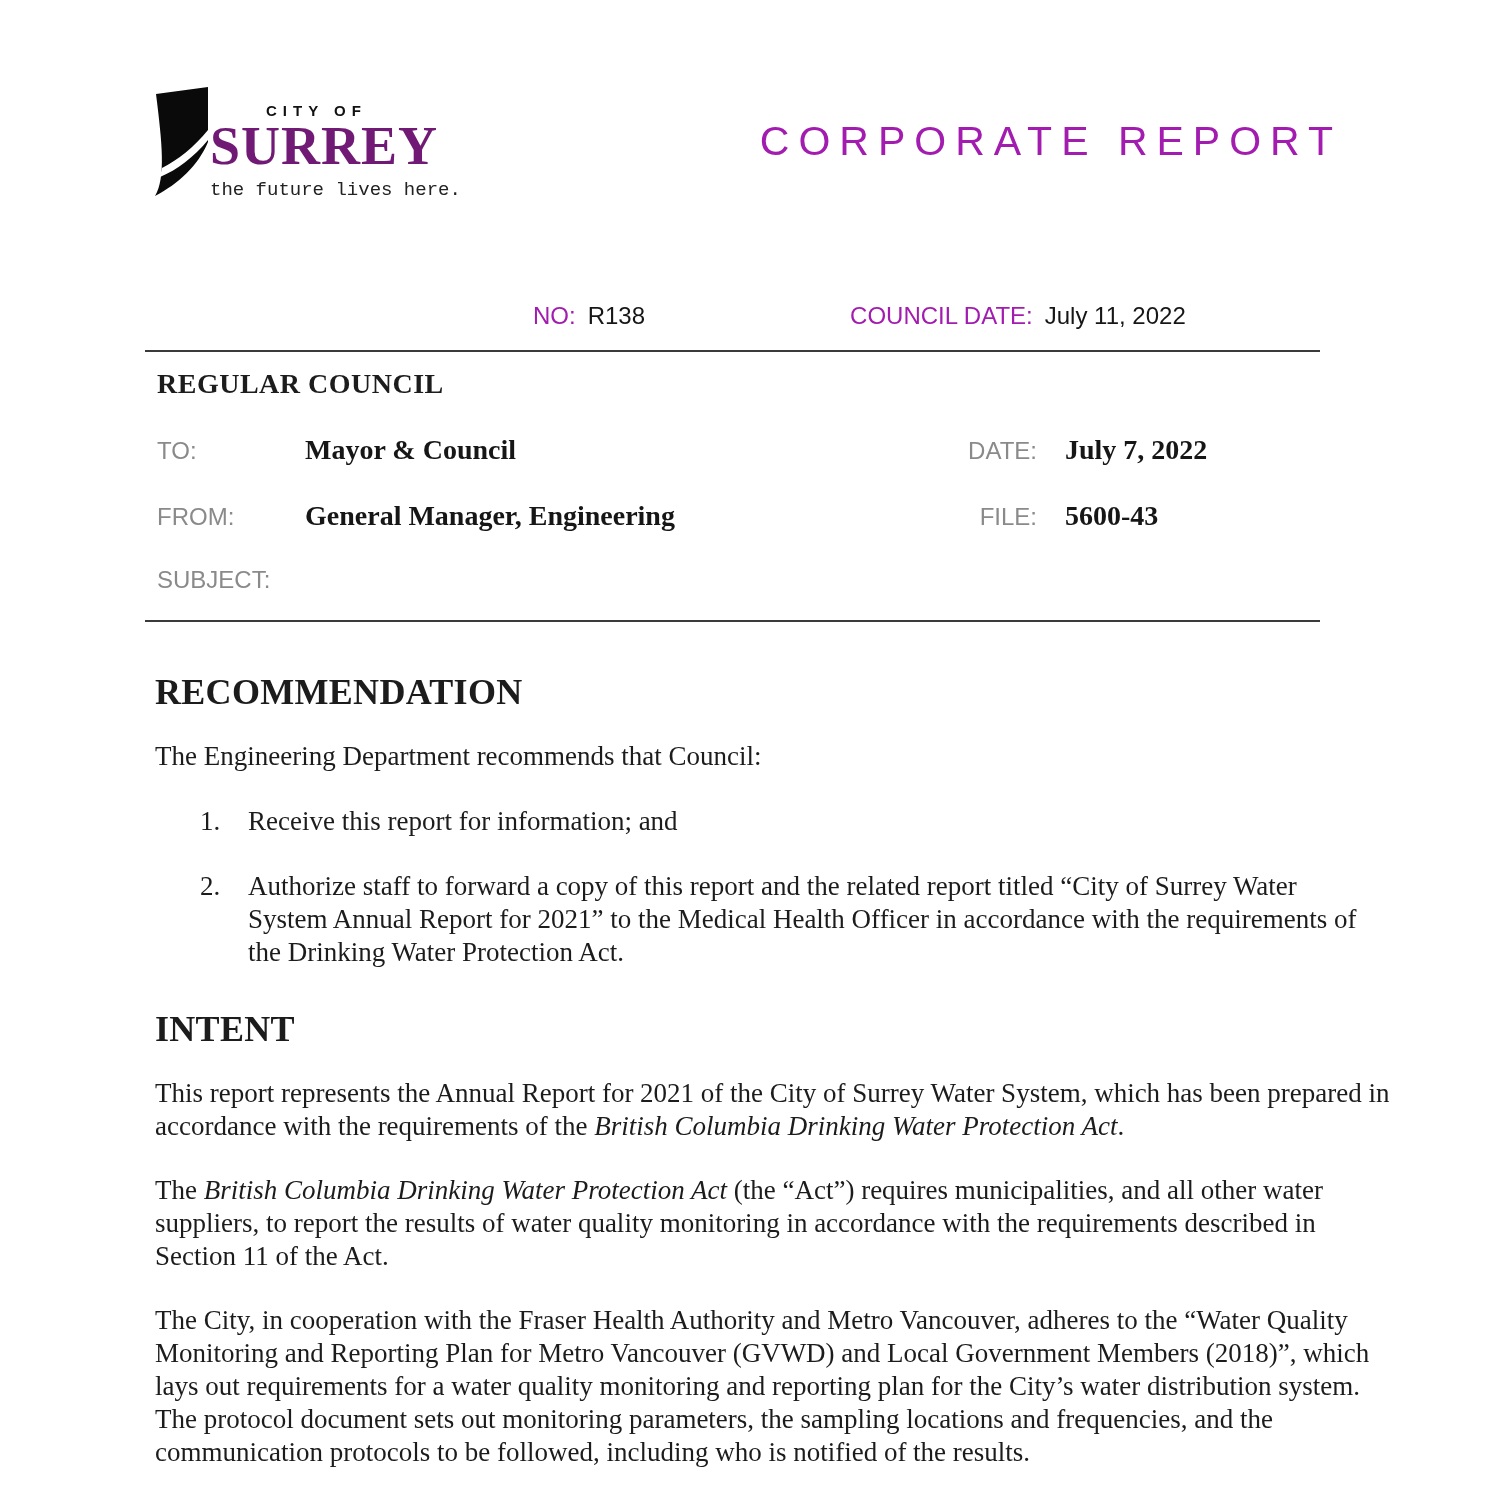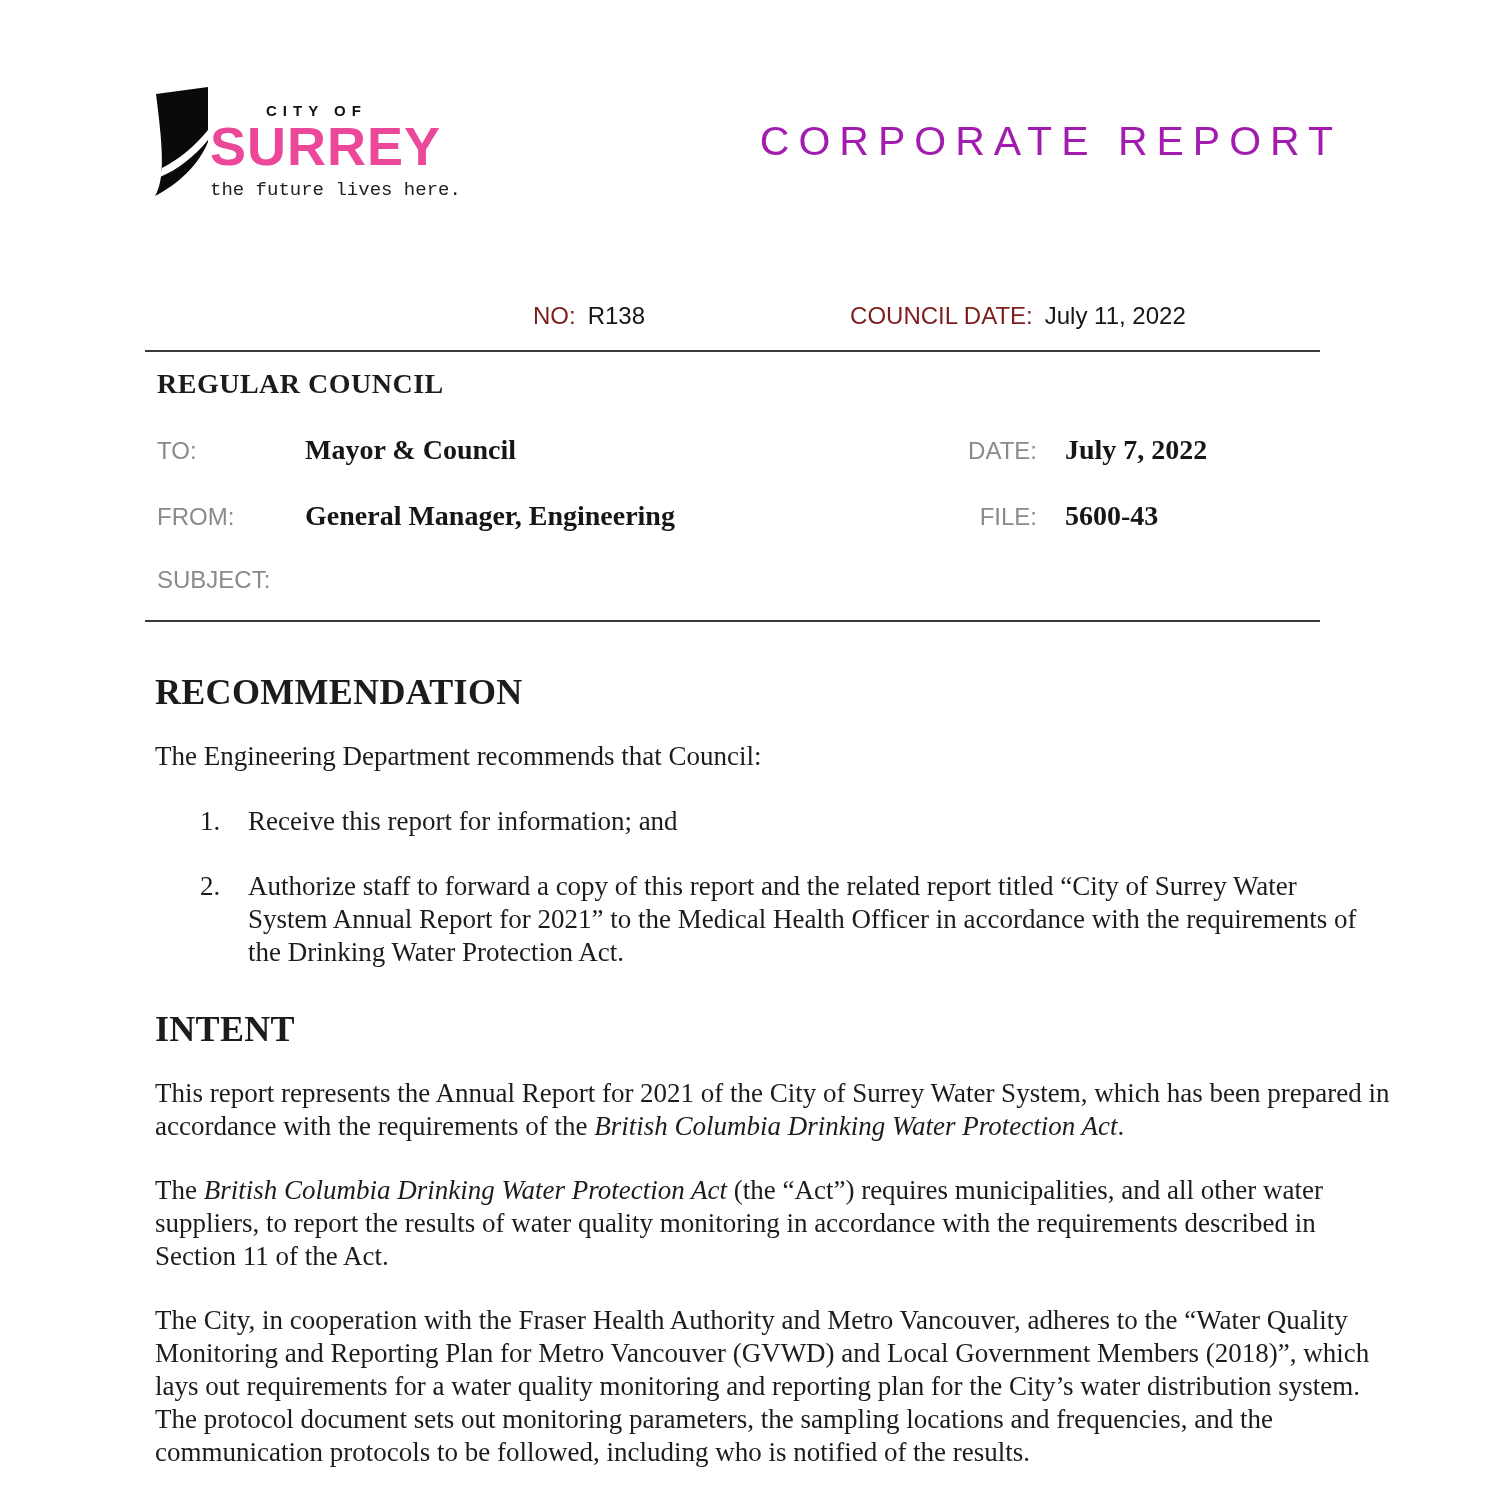--- a/index.html
+++ b/index.html
@@ -16,43 +16,43 @@
   
   .logo { position:absolute; top:84px; left:150px; display:flex; align-items:flex-start; }
   .logo-flag { display:block; }
   .logo-text { margin-left:-6px; }
   .logo-cityof {
     font-family:"Liberation Sans", sans-serif;
     font-size:15px; letter-spacing:6px; font-weight:bold;
     padding-left:56px; margin-top:18px; color:#111;
   }
   .logo-name {
-    font-family:Liberation Sans, sans-serif;
+    font-family:Liberation Serif, serif;
     font-size:54px; font-weight:bold; letter-spacing:1px;
-    line-height:1.0; color:#ec4899;
+    line-height:1.0; color:#701a75;
   }
   .logo-tagline {
     font-family:Liberation Mono, monospace;
     font-size:19px; color:#222; text-align:right; margin-top:6px;
   }
 
   .report-title {
     position:absolute; top:118px; right:158px;
     font-family:"Liberation Sans", sans-serif;
     font-size:41px; letter-spacing:9px; color:#a21caf;
     white-space:nowrap;
   }
 
   
   .meta-row {
     position:absolute; top:302px; left:155px; right:110px;
     display:flex; align-items:baseline;
     font-family:"Liberation Sans", sans-serif; font-size:24px;
   }
-  .meta-label { color:#7f1d1d; }
+  .meta-label { color:#a21caf; }
   .meta-value { color:#161616; margin-left:12px; }
   .meta-gap { margin-left:205px; }
 
   .rule {
     position:absolute; left:145px; width:1175px; height:0;
     border-top:2px solid #3a3a3a;
   }
   .rule-1 { top:350px; }
   .rule-2 { top:620px; }
 

